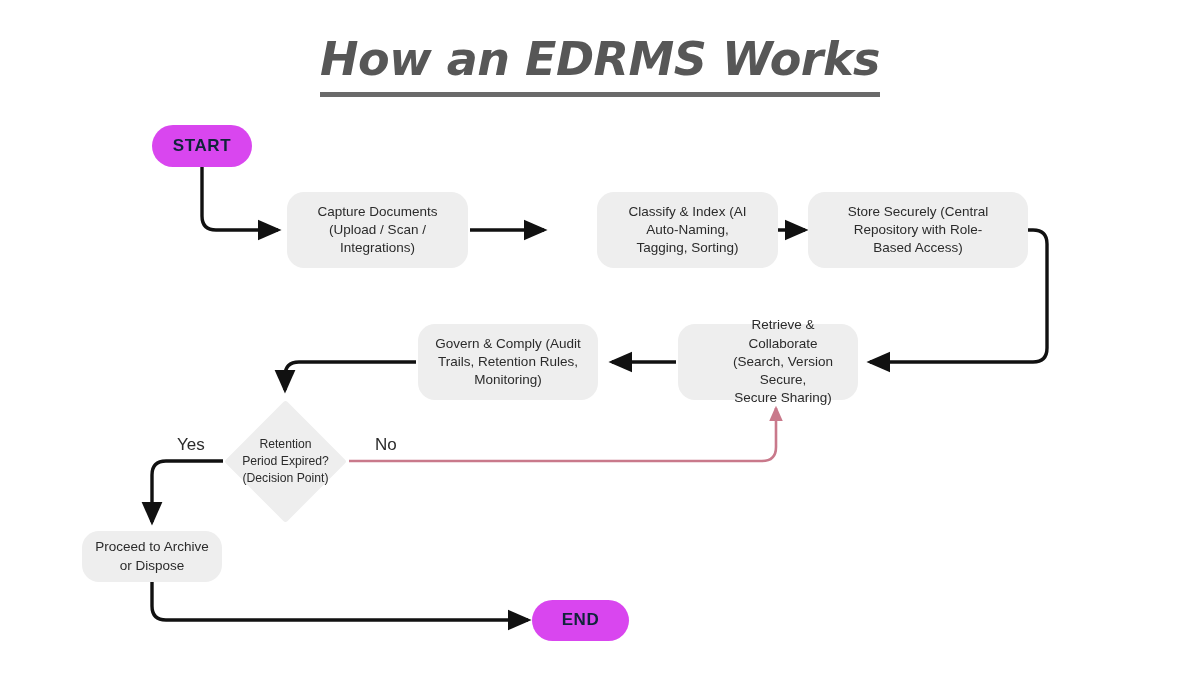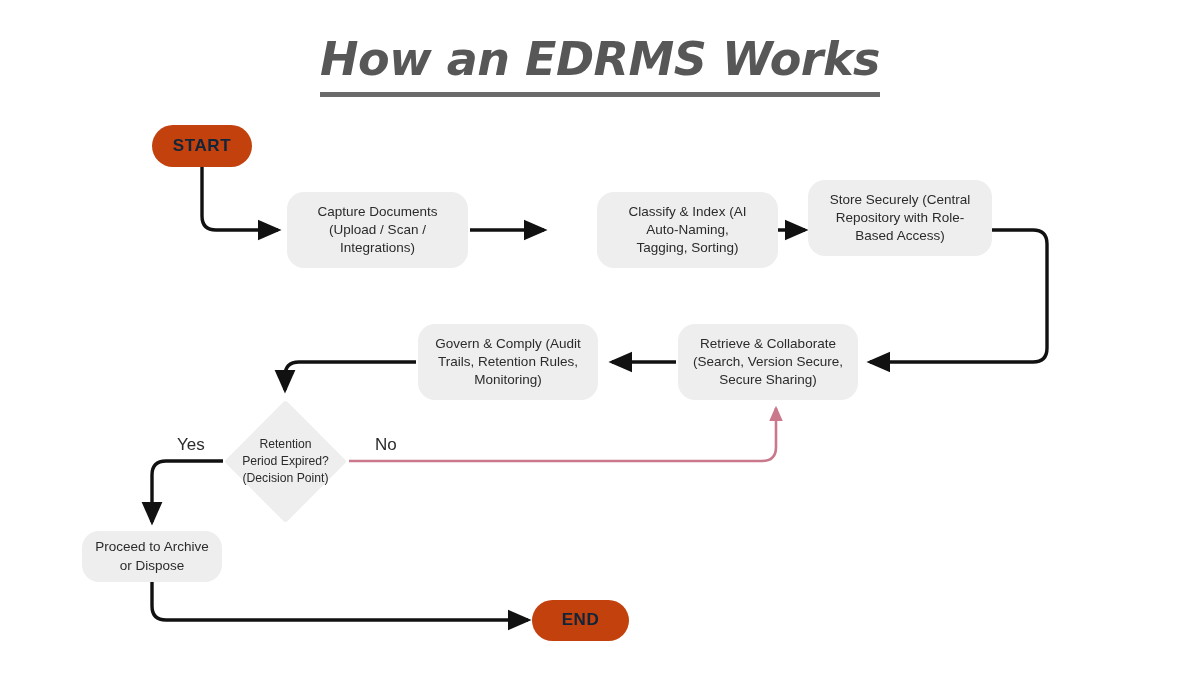--- a/index.html
+++ b/index.html
@@ -58,21 +58,21 @@
     line-height: 1.35;
   }
   .proc {
     background: #eeeeee;
     border-radius: 17px;
     color: #2b2b2b;
     font-size: 13.5px;
     padding: 6px 10px;
   }
   .terminal {
-    background: #c2410c;
+    background: #d946ef;
     border-radius: 999px;
     color: #10243a;
     font-weight: bold;
     font-size: 17px;
     letter-spacing: 0.6px;
   }
   .diamond-wrap {
     position: absolute;
   }
   .diamond-shape {
@@ -160,29 +160,29 @@
   </div>
 
   <div class="node proc" style="left:549px; top:192px; width:181px; height:76px;margin-left:48px;">
     <div>
       <span class="ln">Classify &amp; Index (AI</span>
       <span class="ln">Auto-Naming,</span>
       <span class="ln">Tagging, Sorting)</span>
     </div>
   </div>
 
-  <div class="node proc" style="left:808px; top:180px; width:184px; height:76px;">
+  <div class="node proc" style="left:808px; top:192px; width:220px; height:76px;">
     <div>
       <span class="ln">Store Securely (Central</span>
       <span class="ln">Repository with Role-</span>
       <span class="ln">Based Access)</span>
     </div>
   </div>
 
-  <div class="node proc" style="left:678px; top:324px; width:180px; height:76px;">
+  <div class="node proc" style="left:678px; top:324px; width:180px; height:76px;padding-left:40px;">
     <div>
       <span class="ln">Retrieve &amp; Collaborate</span>
       <span class="ln">(Search, Version Secure,</span>
       <span class="ln">Secure Sharing)</span>
     </div>
   </div>
 
   <div class="node proc" style="left:418px; top:324px; width:180px; height:76px;">
     <div>
       <span class="ln">Govern &amp; Comply (Audit</span>

